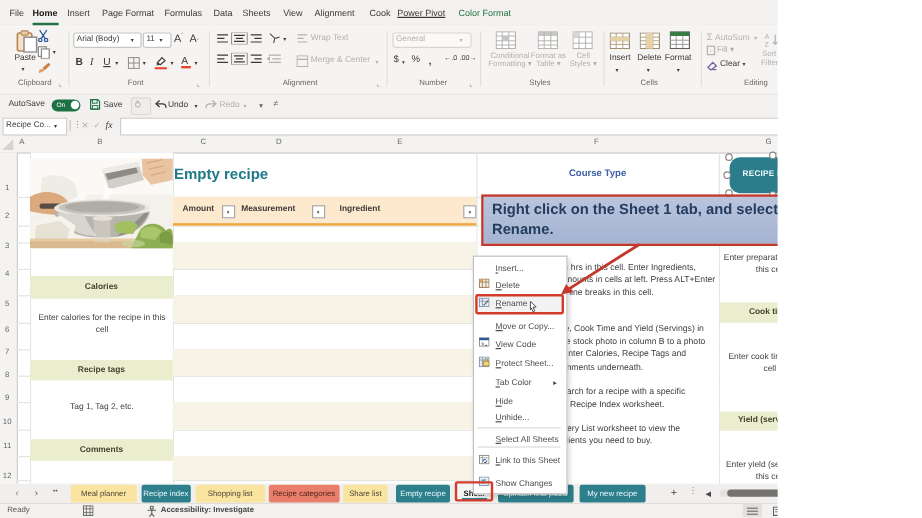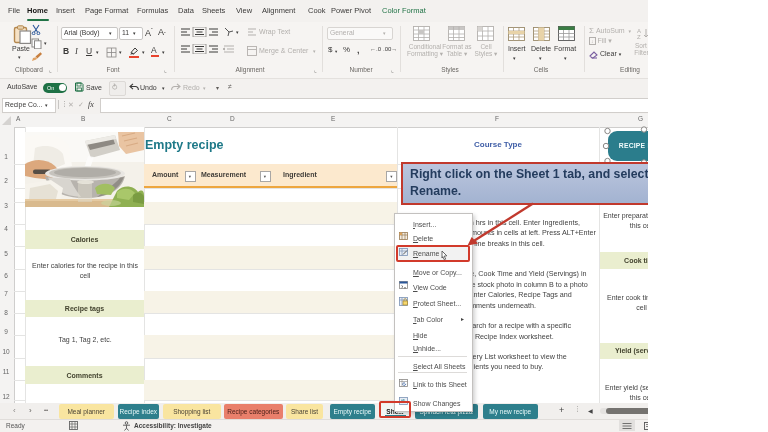--- a/index.html
+++ b/index.html
@@ -29,21 +29,21 @@
 <div class="tabtxt" style="left:27px;font-weight:bold;color:#161514;">Home</div>
 <div class="ab" style="left:27px;top:18.5px;width:22px;height:2.5px;background:#217346;border-radius:2px;"></div>
 <div class="tabtxt" style="left:56px;">Insert</div>
 <div class="tabtxt" style="left:85px;">Page Format</div>
 <div class="tabtxt" style="left:137px;">Formulas</div>
 <div class="tabtxt" style="left:178px;">Data</div>
 <div class="tabtxt" style="left:202px;">Sheets</div>
 <div class="tabtxt" style="left:236px;">View</div>
 <div class="tabtxt" style="left:262px;">Alignment</div>
 <div class="tabtxt" style="left:308px;">Cook</div>
-<div class="tabtxt" style="left:331px;">Power Pivot</div>
+<div class="tabtxt" style="left:331px;text-decoration:underline;">Power Pivot</div>
 <div class="tabtxt" style="left:382px;color:#217346;">Color Format</div>
 <div class="ab" style="left:671px;top:5.5px;width:46px;height:12px;background:#fff;border:1px solid #c8c6c4;border-radius:3px;"></div>
 <svg class="ab" style="left:675px;top:8px;" width="8" height="7" viewBox="0 0 9 8">
       <path d="M1 1h7v4.5H4.5L2.5 7V5.5H1z" fill="none" stroke="#444" stroke-width="0.9"></path>
     </svg>
 <div class="ab" style="left:684px;top:8px;font-size:6.4px;color:#333;">Comments</div>
 <div class="ab" style="left:723px;top:5.5px;width:40px;height:12px;background:#1e7c45;border-radius:3px;"></div>
 <svg class="ab" style="left:727px;top:7.5px;" width="7" height="7" viewBox="0 0 8 8">
       <circle cx="3" cy="2.6" r="1.5" fill="none" stroke="#fff" stroke-width="0.9"></circle>
       <path d="M0.8 7c0.3-1.7 4.1-1.7 4.4 0z" fill="none" stroke="#fff" stroke-width="0.9"></path>

